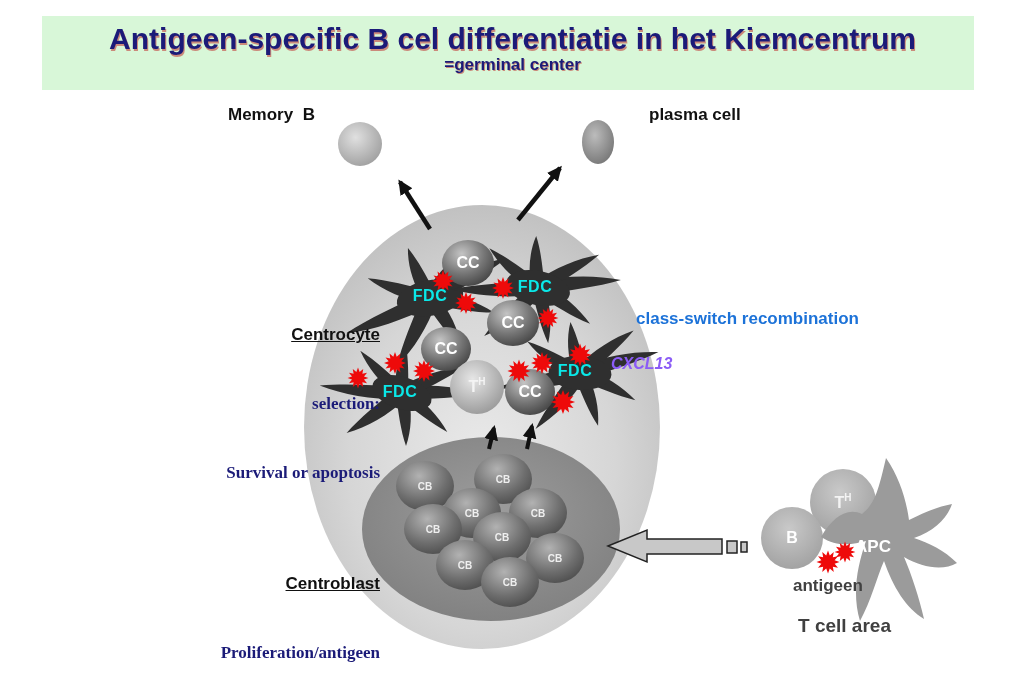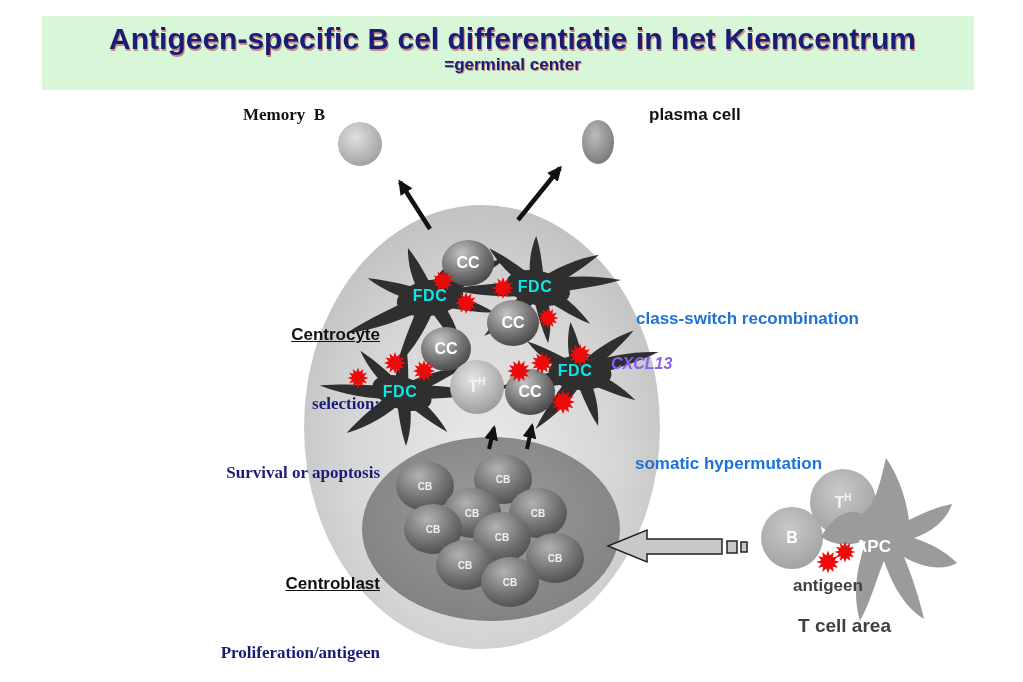--- a/index.html
+++ b/index.html
@@ -148,32 +148,31 @@
       <use href="#burst" transform="translate(828,562) scale(1.05)"></use>
       <use href="#burst" transform="translate(845,552) scale(0.95)"></use>
     </g>
   </svg>
 
   <div class="titlebar">
     <div class="title">Antigeen-specific B cel differentiatie in het Kiemcentrum</div>
     <div class="subtitle">=germinal center</div>
   </div>
 
-  <div class="lbl black" style="left:243px;top:105px;font-family:Liberation Serif, serif;">Memory  B</div>
+  <div class="lbl black" style="left:228px;top:105px;">Memory  B</div>
   <div class="lbl black" style="left:649px;top:105px;">plasma cell</div>
 
   <div class="lbl center-block" style="left:140px;top:277px;">
     <div class="black underline">Centrocyte</div>
     <div class="navy">selection:</div>
     <div class="navy">Survival or apoptosis</div>
   </div>
 
   <div class="lbl blue" style="left:636px;top:309px;">class-switch recombination</div>
   <div class="lbl cxcl" style="left:611px;top:355px;">CXCL13</div>
-  <div class="lbl blue" style="left:635px;top:454px;">somatic hypermutation</div>
 
   <div class="lbl center-block" style="left:140px;top:526px;">
     <div class="black underline">Centroblast</div>
     <div class="navy">Proliferation/antigeen</div>
   </div>
 
   <div class="lbl crimson" style="left:793px;top:576px;">antigeen</div>
   <div class="lbl crimson tcell" style="left:798px;top:615px;">T cell area</div>
 
   <div class="cell-lbl fdc-lbl" style="left:430px;top:296px;">FDC</div>

